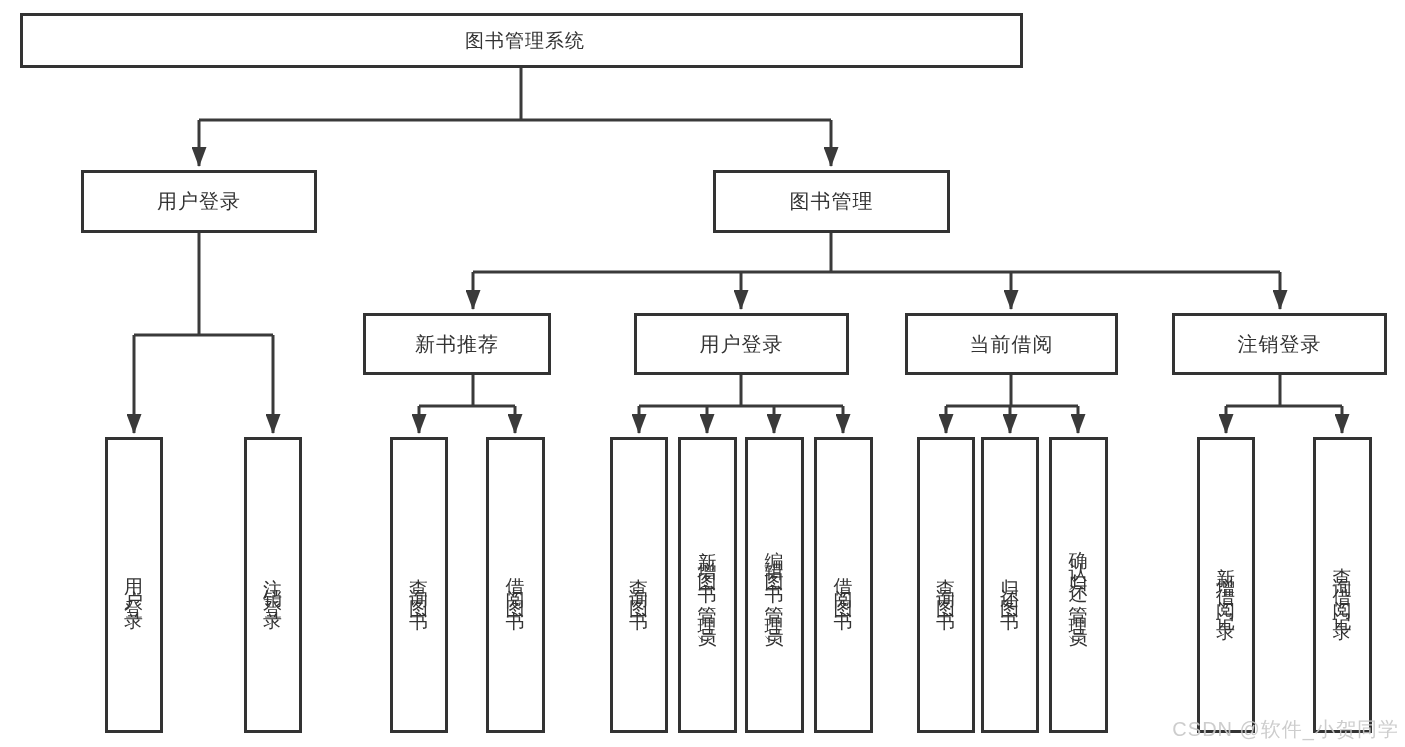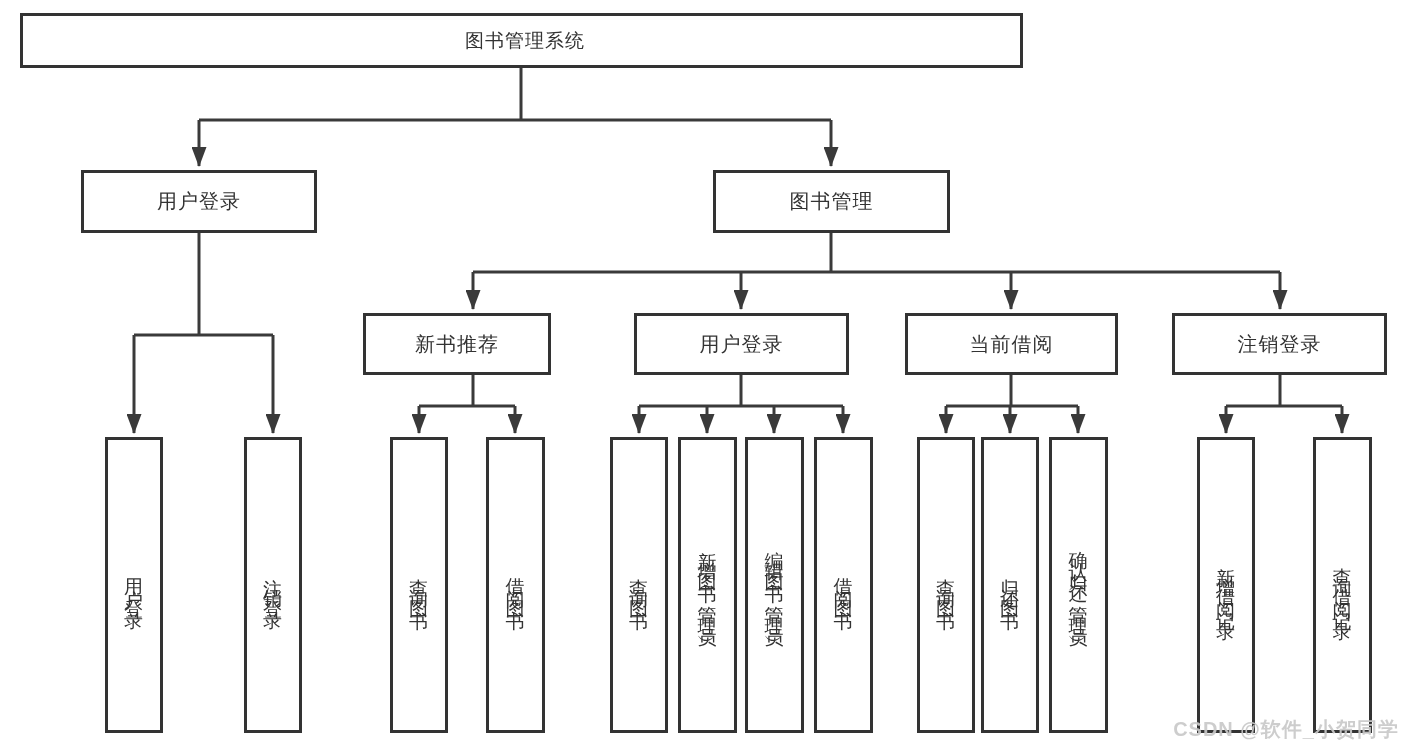--- a/index.html
+++ b/index.html
@@ -46,21 +46,20 @@
     letter-spacing:11px;
     color:var(--text);
     white-space:nowrap;
   }
   .watermark{
     position:absolute;right:6px;bottom:4px;z-index:5;
     font-size:20px;color:var(--watermark);
     letter-spacing:1px;
     opacity:0.92;
     white-space:nowrap;
-    font-weight:bold;
   }
 </style>
 </head>
 <body>
 
 <div id="canvas">
 
   <svg class="connectors" width="1405" height="747" viewBox="0 0 1405 747">
     <defs>
       <marker id="arrow" viewBox="0 0 20 15" refX="19" refY="7.5" markerWidth="20" markerHeight="15" markerUnits="userSpaceOnUse" orient="auto">

